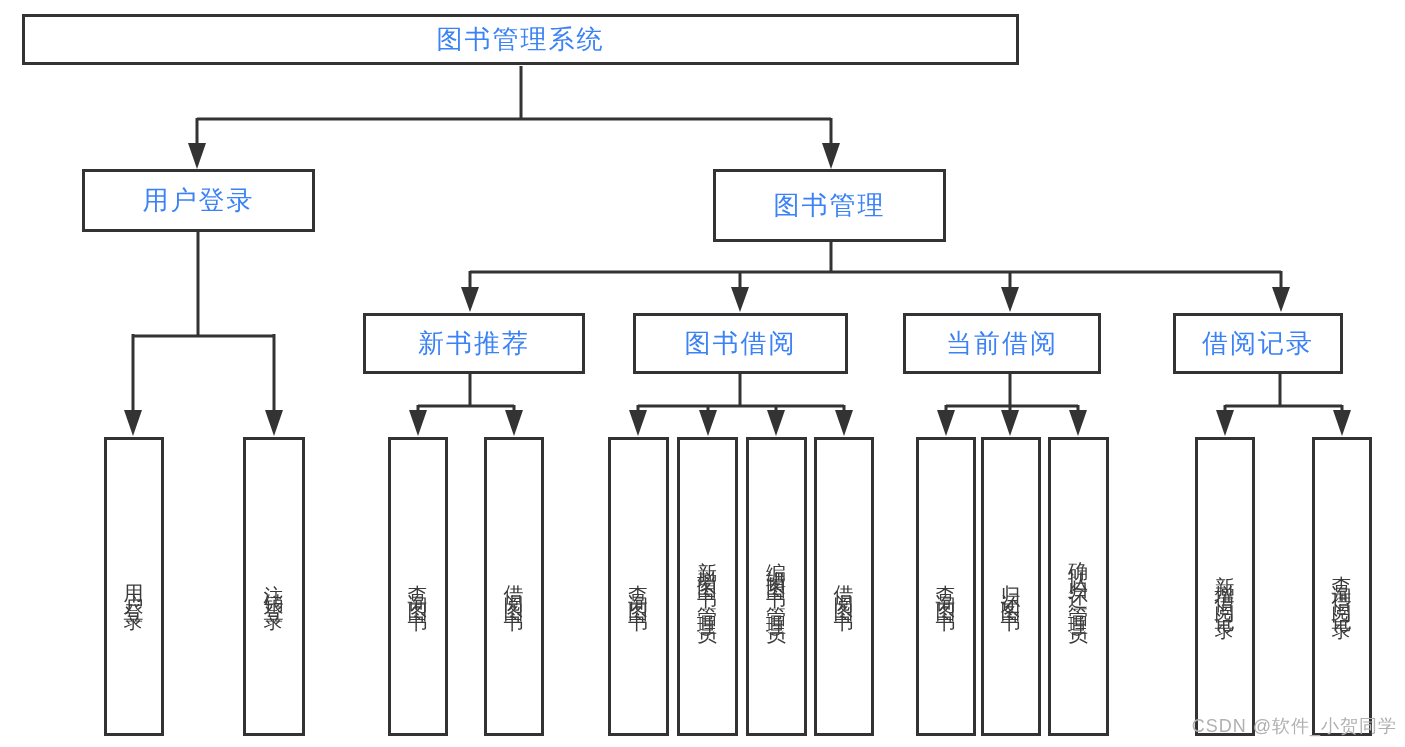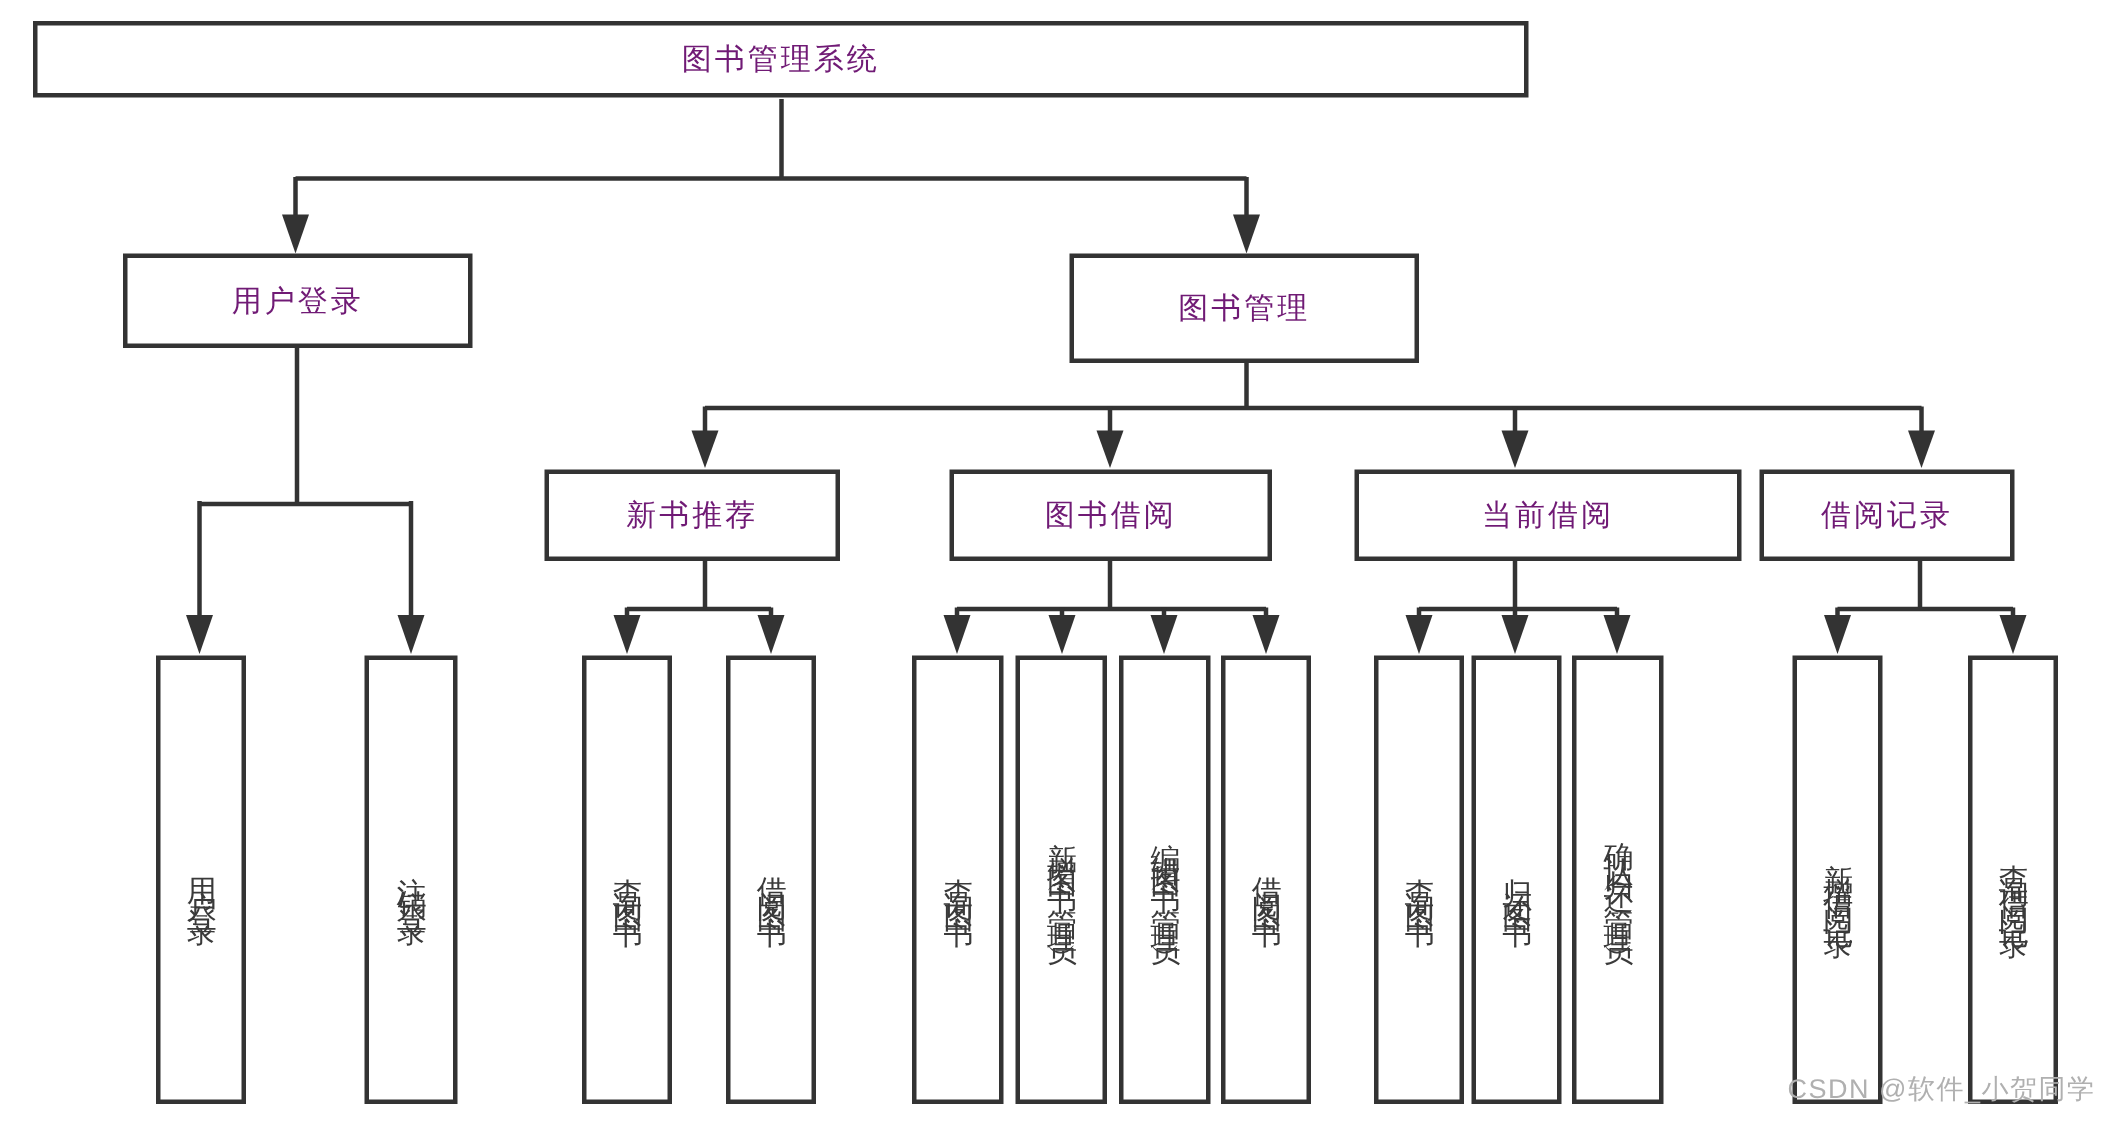--- a/index.html
+++ b/index.html
@@ -22,22 +22,22 @@
     pointer-events: none;
   }
   .node {
     position: absolute;
     box-sizing: border-box;
     border: 3px solid #333333;
     background: #ffffff;
     display: flex;
     align-items: center;
     justify-content: center;
-    color: #701a75;
-    font-size: 20px;
+    color: #3b82f6;
+    font-size: 26px;
     letter-spacing: 2px;
     white-space: nowrap;
   }
   .leaf {
     position: absolute;
     box-sizing: border-box;
     border: 3px solid #333333;
     background: #ffffff;
     top: 437px;
     height: 299px;
@@ -50,23 +50,23 @@
   .leaf span {
     writing-mode: vertical-rl;
     text-orientation: mixed;
     letter-spacing: 9px;
     line-height: 1;
   }
   
   .n-root        { left: 22px;   top: 14px;  width: 997px; height: 51px; }
   .n-user-login  { left: 82px;   top: 169px; width: 233px; height: 63px; }
   .n-book-mgmt   { left: 713px;  top: 169px; width: 233px; height: 73px; }
-  .n-new-book    { left: 363px;  top: 313px; width: 197px; height: 61px; }
+  .n-new-book    { left: 363px;  top: 313px; width: 222px; height: 61px; }
   .n-borrow      { left: 633px;  top: 313px; width: 215px; height: 61px; }
-  .n-current     { left: 903px;  top: 313px; width: 258px; height: 61px; text-align: center; }
+  .n-current     { left: 903px;  top: 313px; width: 198px; height: 61px; text-align: center; }
   .n-records     { left: 1173px; top: 313px; width: 170px; height: 61px; }
   
   .l-user-login  { left: 104px;  width: 60px; }
   .l-logout      { left: 243px;  width: 62px; }
   .l-nb-query    { left: 388px;  width: 60px; }
   .l-nb-borrow   { left: 484px;  width: 60px; }
   .l-bb-query    { left: 608px;  width: 61px; }
   .l-bb-add      { left: 677px;  width: 61px; }
   .l-bb-edit     { left: 746px;  width: 61px; }
   .l-bb-borrow   { left: 814px;  width: 60px; }

